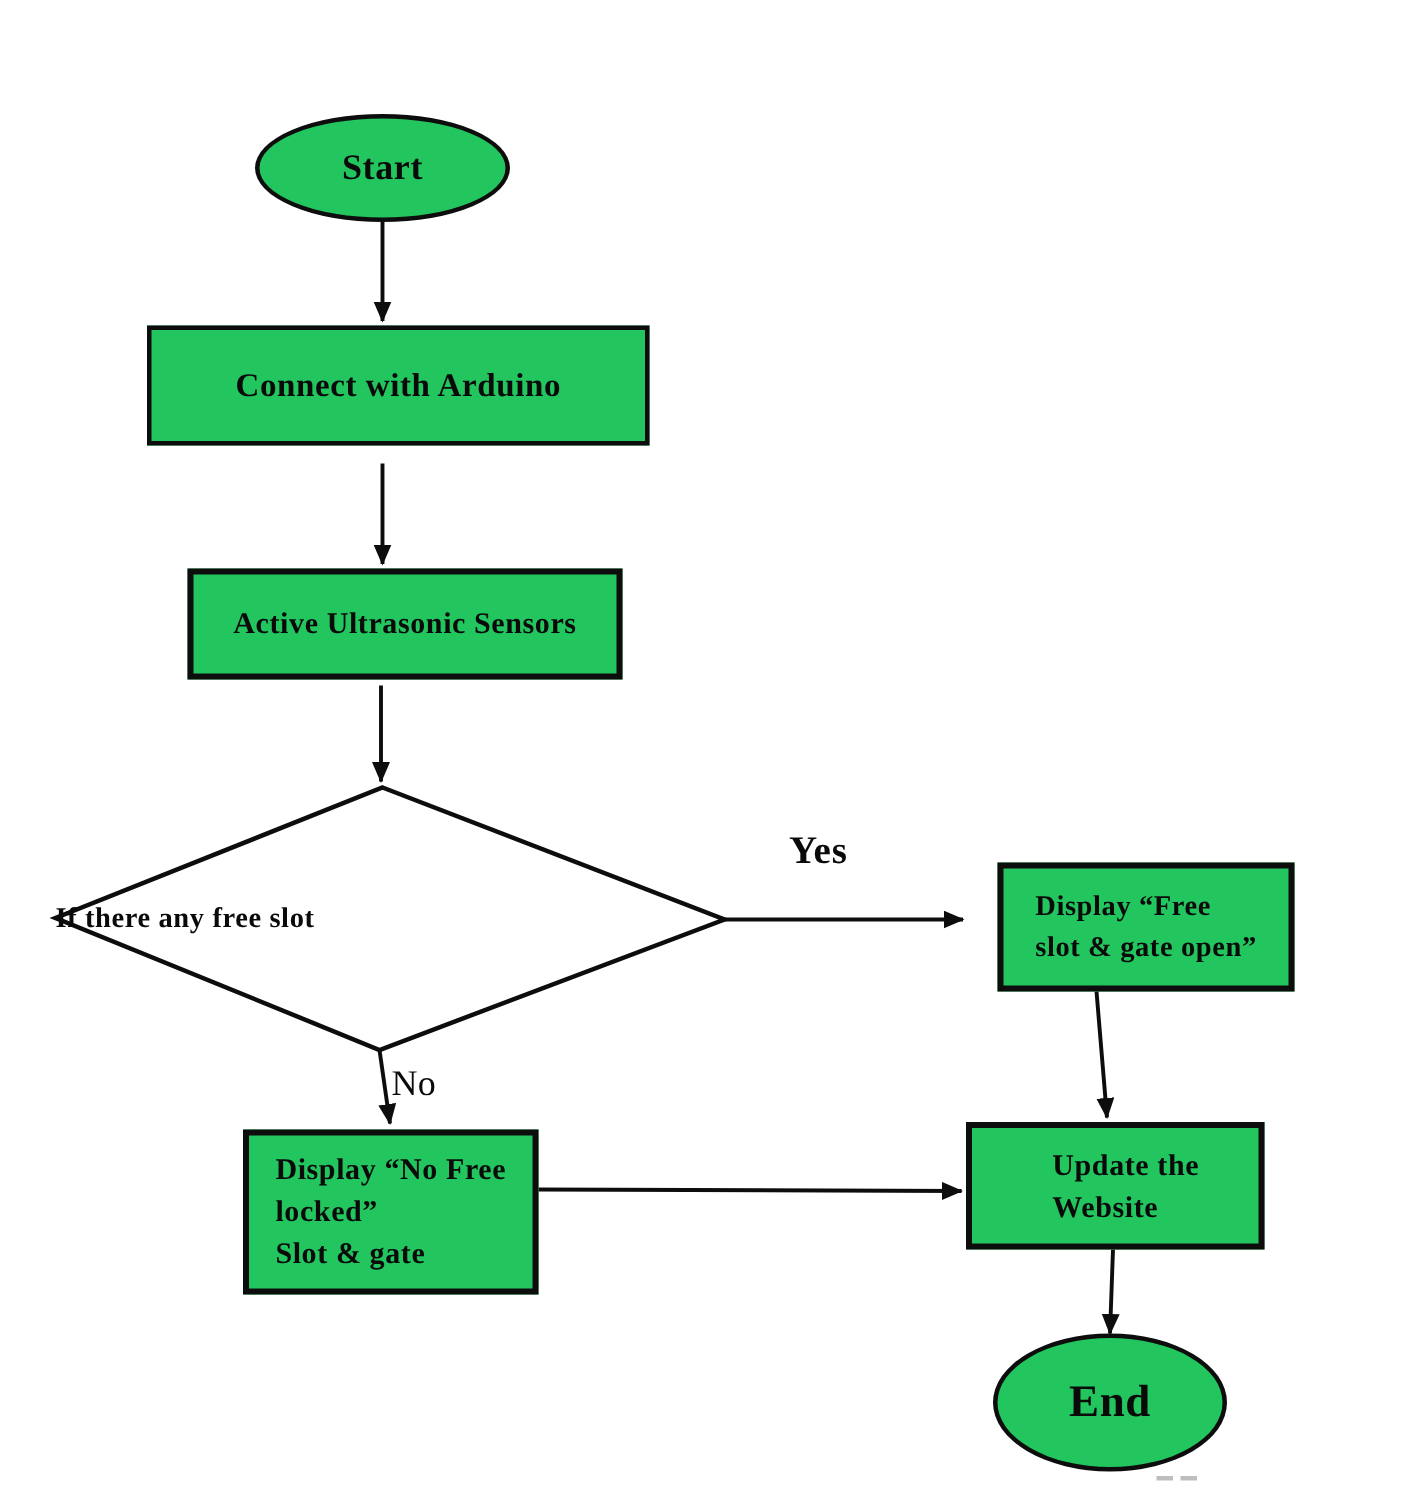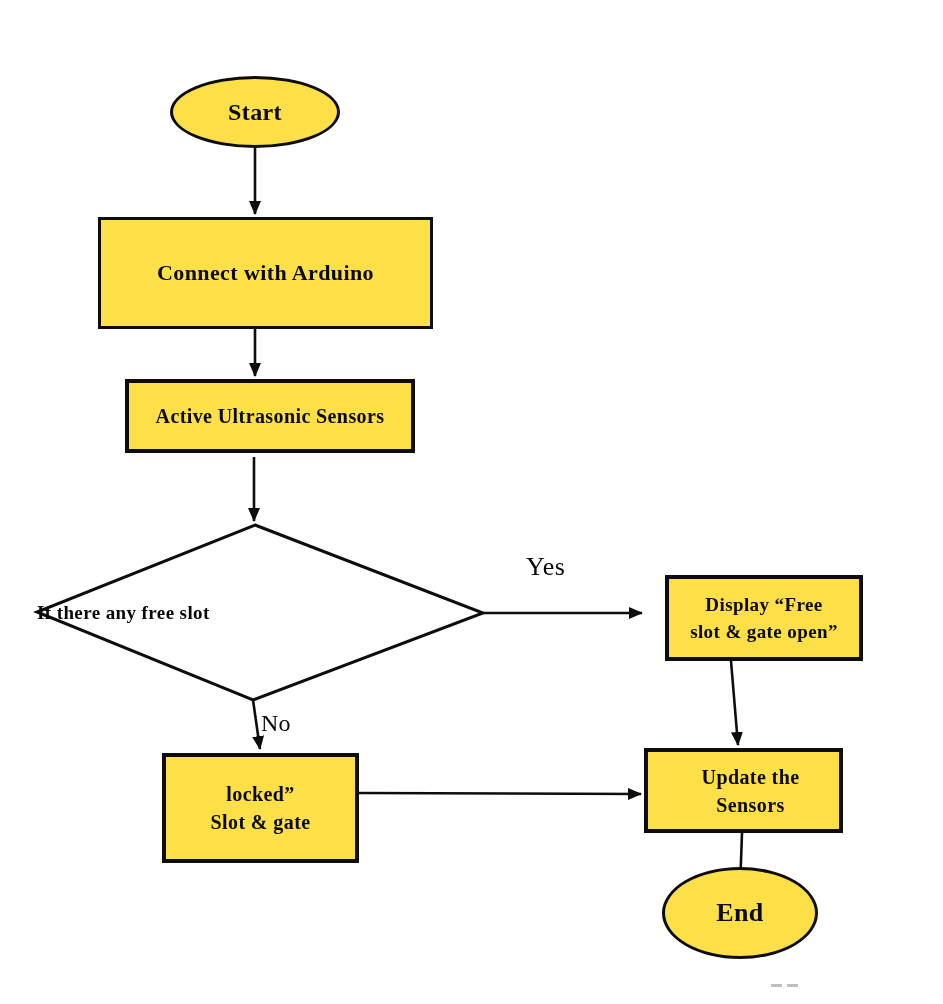--- a/index.html
+++ b/index.html
@@ -8,45 +8,44 @@
     width:943px;height:1004px;
     background:#ffffff;
     font-family:"Liberation Serif","DejaVu Serif",serif;
     color:#0a0a0a;
     overflow:hidden;
   }
   .connectors{position:absolute;left:0;top:0;width:943px;height:1004px;z-index:1;}
   .node{
     position:absolute;z-index:2;
     display:flex;align-items:center;justify-content:center;
-    text-align:center;
-    background:#fde047;
+    background:#22c55e;
     box-sizing:border-box;
     font-weight:bold;
     letter-spacing:0.4px;
   }
   .rect{border:3px solid #0d0d0d;}
   .rect-thick{border:4px solid #0d0d0d;}
   .ellipse{border:3px solid #0d0d0d;border-radius:50%;}
   .node-start{left:170px;top:76px;width:170px;height:72px;font-size:24px;}
-  .node-connect{left:98px;top:217px;width:335px;height:112px;font-size:22px;}
+  .node-connect{left:98px;top:217px;width:335px;height:80px;font-size:22px;}
   .node-sensors{left:125px;top:379px;width:290px;height:74px;font-size:20px;}
   .node-decision-label{
     position:absolute;z-index:2;left:37px;top:525px;width:446px;height:175px;
     display:flex;align-items:center;justify-content:flex-start;
     font-size:19px;font-weight:bold;letter-spacing:0.4px;
     background:transparent;pointer-events:none;
   }
   .node-display-free{left:645px;top:575px;width:198px;height:86px;font-size:19px;line-height:27px;margin-left:20px;}
   .node-display-nofree{left:162px;top:753px;width:197px;height:110px;font-size:20px;line-height:28px;}
   .node-update{left:644px;top:748px;width:199px;height:85px;font-size:20px;line-height:28px;padding-left:14px;}
-  .node-end{left:662px;top:867px;width:156px;height:92px;font-size:26px;}
+  .node-end{left:662px;top:889px;width:156px;height:92px;font-size:30px;}
   .edge-label{
     position:absolute;z-index:3;
-    font-weight:normal;letter-spacing:0.5px;
+    font-weight:bold;letter-spacing:0.5px;
     background:transparent;
   }
   .label-yes{left:526px;top:552px;font-size:26px;}
   .label-no{left:261px;top:710px;font-size:24px;font-weight:normal;letter-spacing:0.2px;}
   .lines span{display:block;}
   .artifact{
     position:absolute;z-index:1;left:771px;top:984px;width:30px;height:4px;
     display:flex;gap:5px;opacity:0.55;
   }
   .artifact i{display:block;width:11px;height:3px;background:#8a8a8a;}
@@ -97,29 +96,30 @@
 
   <div class="node rect-thick node-display-free">
     <div class="lines">
       <span>Display “Free</span>
       <span>slot &amp; gate open”</span>
     </div>
   </div>
 
   <div class="node rect-thick node-display-nofree">
     <div class="lines">
+      <span>Display “No Free</span>
       <span>locked”</span>
       <span>Slot &amp; gate</span>
     </div>
   </div>
 
   <div class="node rect-thick node-update">
     <div class="lines">
       <span>Update the</span>
-      <span>Sensors</span>
+      <span>Website</span>
     </div>
   </div>
 
   <div class="node ellipse node-end">
     <span>End</span>
   </div>
 
   <div class="artifact">
       <i></i>
       <i></i>

